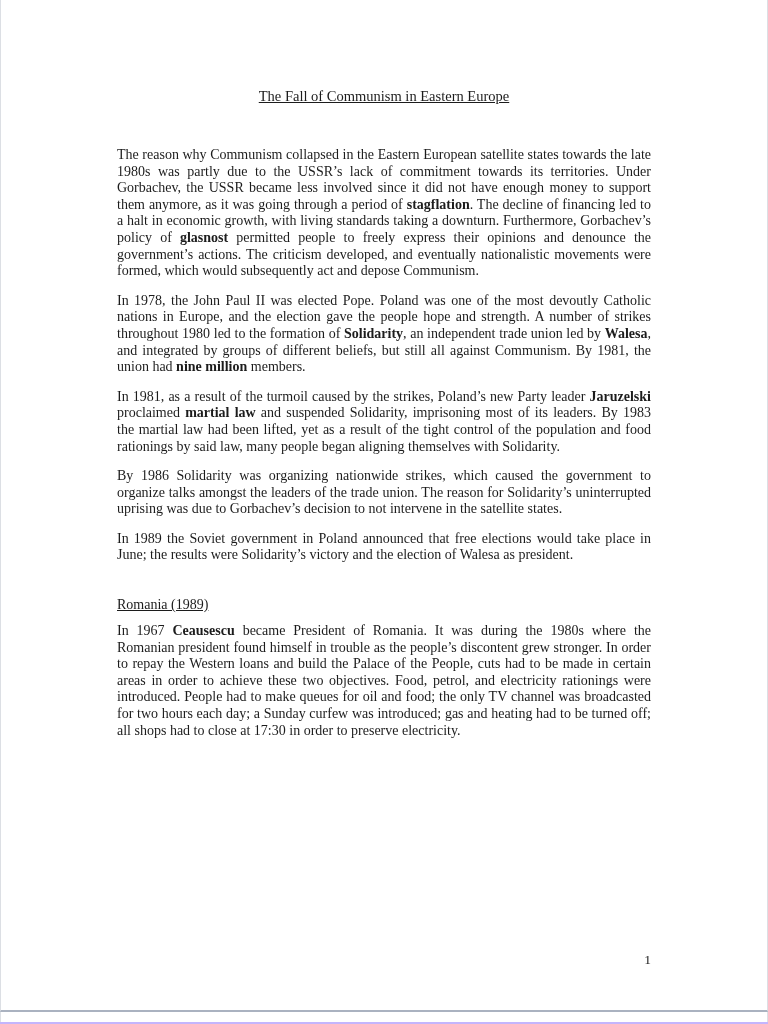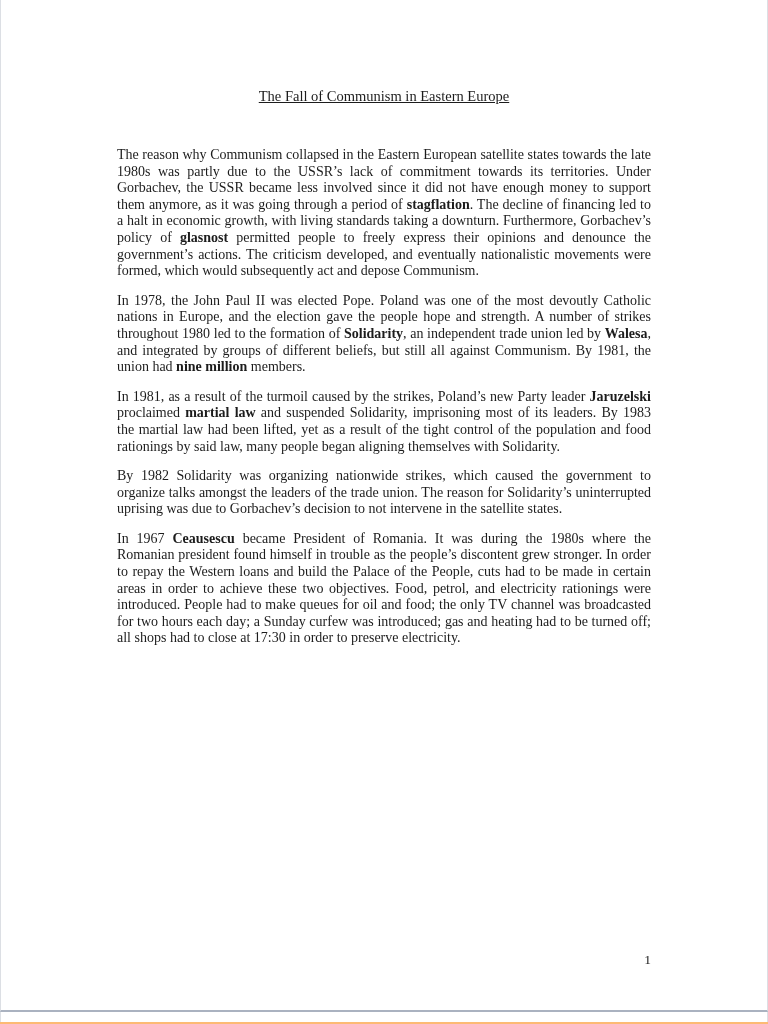--- a/index.html
+++ b/index.html
@@ -10,21 +10,21 @@
   body {
     width: 768px;
     height: 1024px;
     overflow: hidden;
     font-family: "Liberation Serif", "DejaVu Serif", serif;
     color: #1c1c1c;
   }
   .viewer {
     width: 768px;
     height: 1024px;
-    background: #fdba74;
+    background: #c4b5fd;
   }
   .page {
     position: relative;
     box-sizing: border-box;
     width: 768px;
     height: 1012px;
     background: #ffffff;
     border-left: 1px solid #dcdfe4;
     border-right: 1px solid #dcdfe4;
     border-bottom: 2px solid #aab2c0;
@@ -83,23 +83,25 @@
 
     <h1 class="title">The Fall of Communism in Eastern Europe</h1>
 
     <p class="para"><span>The reason why Communism collapsed in the Eastern European satellite states towards the late 1980s was partly due to the USSR’s lack of commitment towards its territories. Under Gorbachev, the USSR became less involved since it did not have enough money to support them anymore, as it was going through a period of </span><b>stagflation</b><span>. The decline of financing led to a halt in economic growth, with living standards taking a downturn. Furthermore, Gorbachev’s policy of </span><b>glasnost</b><span> permitted people to freely express their opinions and denounce the government’s actions. The criticism developed, and eventually nationalistic movements were formed, which would subsequently act and depose Communism.</span></p>
 
 
     <p class="para"><span>In 1978, the John Paul II was elected Pope. Poland was one of the most devoutly Catholic nations in Europe, and the election gave the people hope and strength. A number of strikes throughout 1980 led to the formation of </span><b>Solidarity</b><span>, an independent trade union led by </span><b>Walesa</b><span>, and integrated by groups of different beliefs, but still all against Communism. By 1981, the union had </span><b>nine million</b><span> members.</span></p>
 
     <p class="para"><span>In 1981, as a result of the turmoil caused by the strikes, Poland’s new Party leader </span><b>Jaruzelski</b><span> proclaimed </span><b>martial law</b><span> and suspended Solidarity, imprisoning most of its leaders. By 1983 the martial law had been lifted, yet as a result of the tight control of the population and food rationings by said law, many people began aligning themselves with Solidarity.</span></p>
 
-    <p class="para"><span>By 1982 Solidarity was organizing nationwide strikes, which caused the government to organize talks amongst the leaders of the trade union. The reason for Solidarity’s uninterrupted uprising was due to Gorbachev’s decision to not intervene in the satellite states.</span></p>
+    <p class="para"><span>By 1986 Solidarity was organizing nationwide strikes, which caused the government to organize talks amongst the leaders of the trade union. The reason for Solidarity’s uninterrupted uprising was due to Gorbachev’s decision to not intervene in the satellite states.</span></p>
 
+    <p class="para"><span>In 1989 the Soviet government in Poland announced that free elections would take place in June; the results were Solidarity’s victory and the election of Walesa as president.</span></p>
 
+    <h2 class="heading spaced">Romania (1989)</h2>
 
     <p class="para"><span>In 1967 </span><b>Ceausescu</b><span> became President of Romania. It was during the 1980s where the Romanian president found himself in trouble as the people’s discontent grew stronger. In order to repay the Western loans and build the Palace of the People, cuts had to be made in certain areas in order to achieve these two objectives. Food, petrol, and electricity rationings were introduced. People had to make queues for oil and food; the only TV channel was broadcasted for two hours each day; a Sunday curfew was introduced; gas and heating had to be turned off; all shops had to close at 17:30 in order to preserve electricity.</span></p>
 
     <div class="page-number">1</div>
   </div>
 
   <div class="next-page"></div>
 </div>
 
 </body></html>

